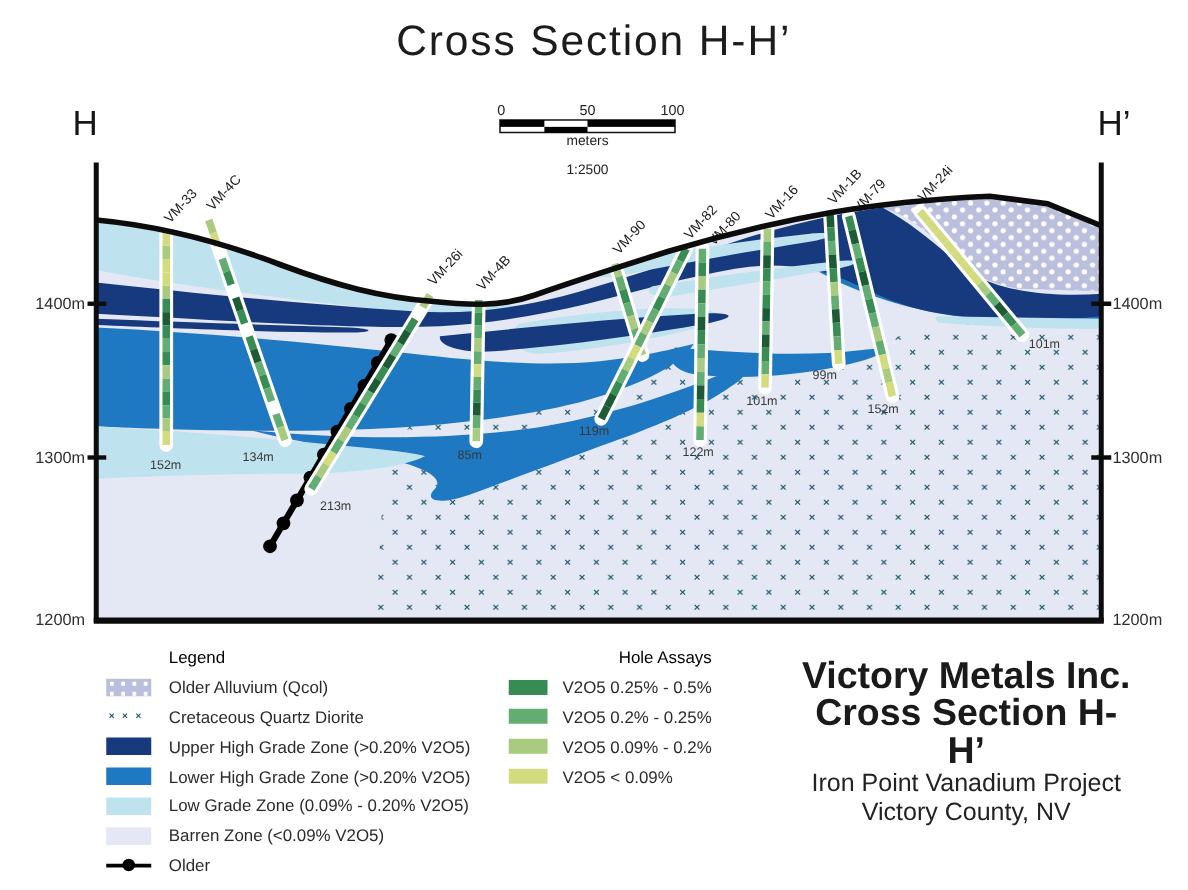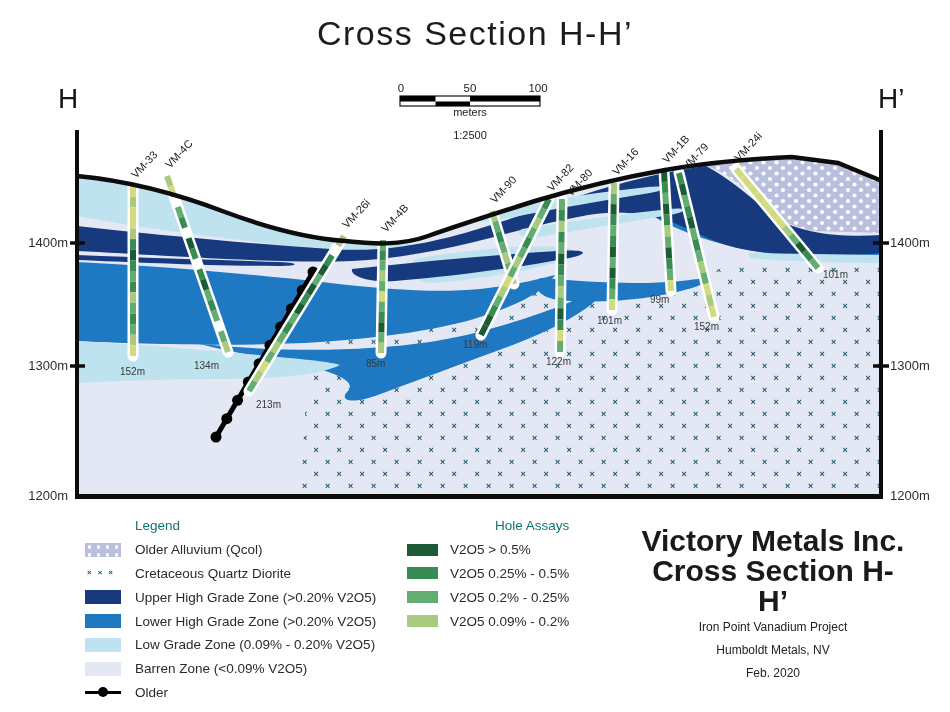--- a/index.html
+++ b/index.html
@@ -13,36 +13,36 @@
   .sbnum{font-size:11.5px;fill:#222;}
   .sbtxt{font-size:11px;fill:#222;}
   .holelbl{font-size:11px;fill:#1b1b1b;}
   .depthlbl{font-size:10px;fill:#3a3a3a;}
   .xm{font-size:9px;fill:#1c5568;font-weight:bold;}
   
   .panel{position:absolute;color:#2b2b2b;font-size:13.5px;}
   #legend{left:85px;top:514px;}
   #assays{left:407px;top:514px;text-align:right;}
   .lrow{display:flex;align-items:center;height:23.8px;}
-  .lhead{height:23.8px;line-height:23.8px;color:#0f766e;}
+  .lhead{height:23.8px;line-height:23.8px;color:#000000;}
   #legend .lhead{margin-left:50px;}
   #assays .lhead{margin-left:43px;}
   .sw{width:36px;height:14px;margin-right:14px;flex:0 0 auto;}
   .sw-asy{width:31px;height:12px;margin-right:12px;flex:0 0 auto;}
   .sw-alluvium{background-color:#b9bfdd;background-image:radial-gradient(circle,#fff 1.7px,rgba(255,255,255,0) 1.9px);background-size:9px 8px;}
   .sw-quartz{background:#fff;color:#1c5568;font-size:8px;font-weight:bold;line-height:14px;text-align:center;letter-spacing:6px;}
   .sw-upper{background:#17397d;}
   .sw-lower{background:#1e78c2;}
   .sw-low{background:#bfe2ef;}
   .sw-barren{background:#e4e8f4;}
   .sw-fault{position:relative;background:linear-gradient(#000,#000) center/100% 3px no-repeat;}
   .sw-fault::after{content:"";position:absolute;left:13px;top:2px;width:10px;height:10px;border-radius:50%;background:#000;}
   #credits{position:absolute;left:640px;top:526px;width:266px;text-align:center;color:#1a1a1a;}
   .cred-b{font-size:30px;font-weight:bold;line-height:30px;}
-  .cred-r{font-size:12px;line-height:23px;color:#222;}
+  .cred-r{font-size:20px;line-height:23px;color:#222;}
   .cred-r:first-of-type{margin-top:4px;}
 </style>
 </head>
 <body>
 
 <div class="title">Cross Section H-H’</div>
 
 <svg id="gfx" width="950" height="512" viewBox="0 0 950 512">
   <defs>
     <clipPath id="sectionClip">
@@ -346,37 +346,36 @@
       <span>Barren Zone (&lt;0.09% V2O5)</span>
     </div>
     <div class="lrow">
       <span class="sw sw-fault"></span>
       <span>Older</span>
     </div>
   </div>
 
 <div id="assays" class="panel">
   <div class="lhead">Hole Assays</div>
-<div class="lrow">
-      <span class="sw-asy" style="background: rgb(29, 91, 54);"></span>
-      <span>V2O5 &gt; 0.5%</span>
-    </div>
     <div class="lrow">
       <span class="sw-asy" style="background: rgb(56, 139, 82);"></span>
       <span>V2O5 0.25% - 0.5%</span>
     </div>
     <div class="lrow">
       <span class="sw-asy" style="background: rgb(99, 172, 114);"></span>
       <span>V2O5 0.2% - 0.25%</span>
     </div>
     <div class="lrow">
       <span class="sw-asy" style="background: rgb(169, 203, 127);"></span>
       <span>V2O5 0.09% - 0.2%</span>
+    </div>
+    <div class="lrow">
+      <span class="sw-asy" style="background: rgb(210, 220, 126);"></span>
+      <span>V2O5 &lt; 0.09%</span>
     </div>
   </div>
 
 <div id="credits">
   <div class="cred-b">Victory Metals Inc.</div>
   <div class="cred-b">Cross Section H-H’</div>
   <div class="cred-r">Iron Point Vanadium Project</div>
-  <div class="cred-r">Humboldt Metals, NV</div>
-  <div class="cred-r">Feb. 2020</div>
+  <div class="cred-r">Victory County, NV</div>
 </div>
 
 </body></html>

